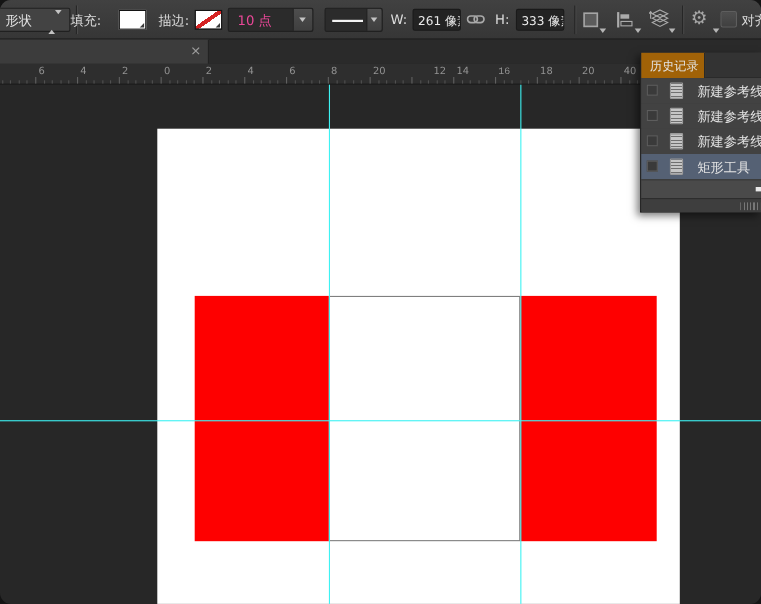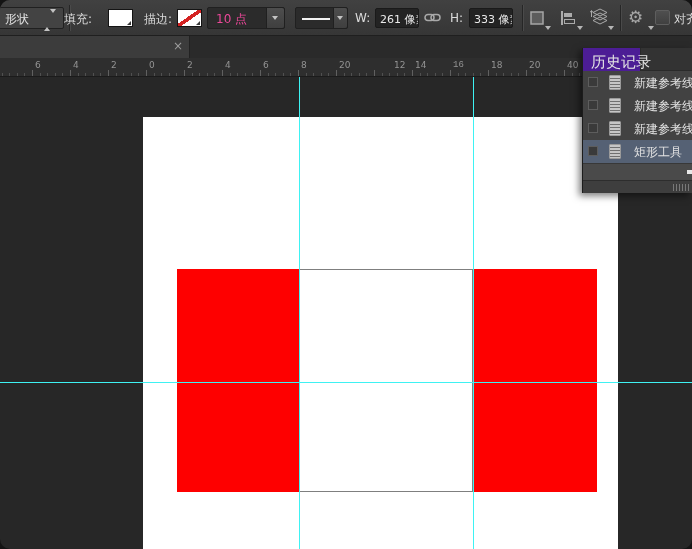--- a/index.html
+++ b/index.html
@@ -68,22 +68,22 @@
   .guide { position:absolute; background:#3ef2f3; z-index:5; }
   .guide-v { top:77px; width:1px; height:472px; }
   .guide-h { left:0; top:382px; width:692px; height:1px; }
   
   .history-panel {
     position:absolute; left:582px; top:48px; width:110px; height:145px; z-index:20;
     background:#424242; border-left:1px solid #1c1c1c; border-bottom:1px solid #1c1c1c;
     box-shadow:-3px 3px 7px rgba(0,0,0,.5);
   }
   .hp-header { position:absolute; left:0; top:0; width:110px; height:23px; background:#333333; border-bottom:1px solid #2a2a2a; }
-  .hp-tab { position:absolute; left:0; top:0; width:58px; height:23px; background:#4c1d95; border-right:1px solid #292929;
-    font-size:15px; color:#e3e3e3; padding:5px 0 0 8px; white-space:nowrap; }
+  .hp-tab { position:absolute; left:0; top:0; width:58px; height:23px; background:#a16207; border-right:1px solid #292929;
+    font-size:11px; color:#e3e3e3; padding:5px 0 0 8px; white-space:nowrap; }
   .hp-row { position:absolute; left:0; width:110px; height:23px; background:#424242; }
   .hp-row.selected { background:#556174; }
   .hp-check { position:absolute; left:5px; top:6px; width:10px; height:10px; border:1px solid #5d5d5d; background:#3a3a3a; }
   .hp-doc {
     position:absolute; left:26px; top:4px; width:12px; height:15px;
     border:1px solid #9a9a9a; border-radius:1px;
     background:repeating-linear-gradient(to bottom,#c6c6c6 0 2px,#707070 2px 3px);
   }
   .hp-label { position:absolute; left:51px; top:4px; font-size:12px; color:#e3e3e3; white-space:nowrap; }
   .hp-footer { position:absolute; left:0; top:115px; width:110px; height:17px; background:#4a4a4a; border-top:1px solid #383838; }

